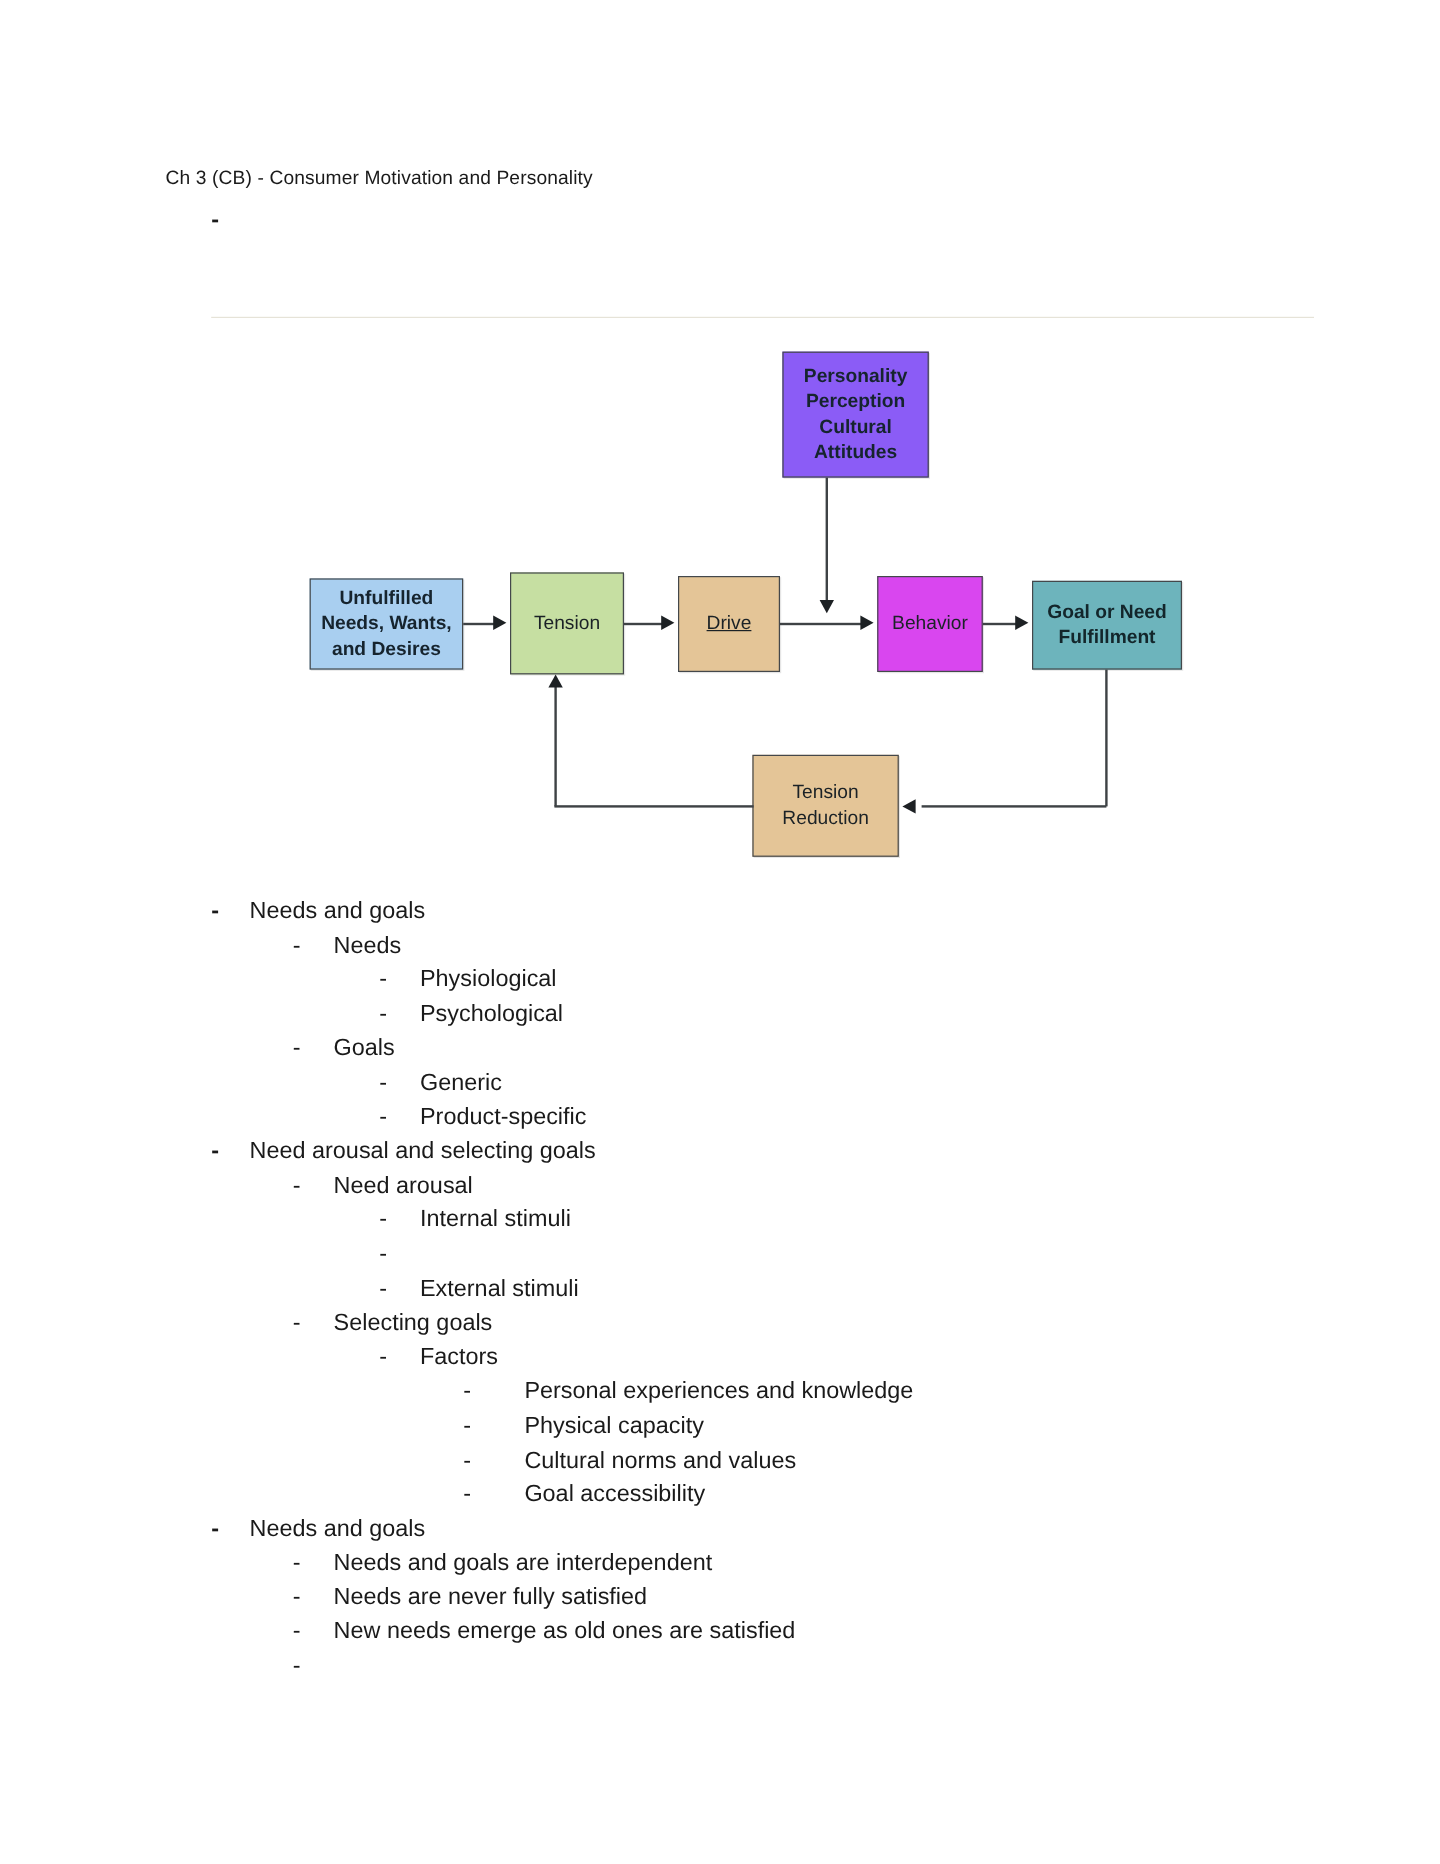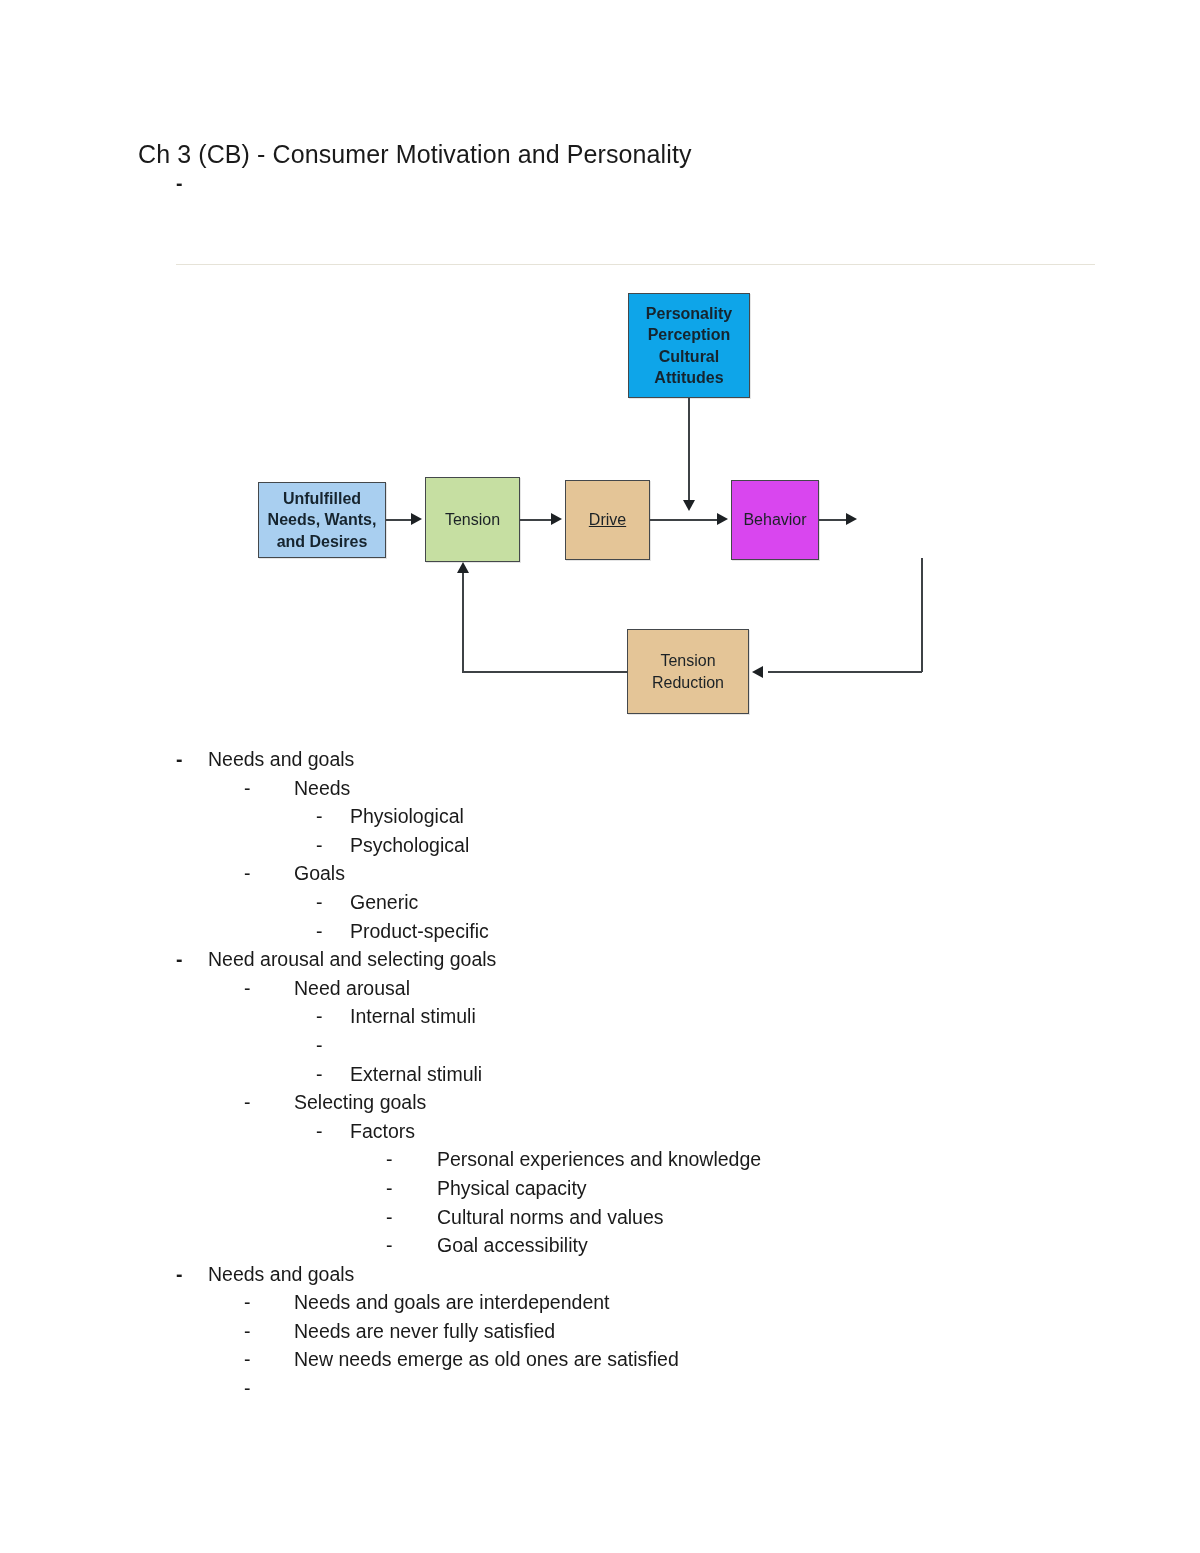--- a/index.html
+++ b/index.html
@@ -14,21 +14,21 @@
     font-family: "Liberation Sans", sans-serif;
     color: #000000;
     overflow: hidden;
   }
 
   
   .doc-title {
     position: absolute;
     left: 138px;
     top: 140px;
-    font-size: 25px;
+    font-size: 16px;
     letter-spacing: 0.1px;
     color: #1a1a1a;
     white-space: nowrap;
   }
   .title-sub-bullet {
     position: absolute;
     left: 176px;
     top: 172px;
     font-size: 19.5px;
     color: #1a1a1a;
@@ -63,22 +63,22 @@
     text-align: center;
     font-family: "Liberation Sans", sans-serif;
     font-size: 16px;
     line-height: 1.32;
     color: #1b2226;
     box-shadow: 1px 1px 0 rgba(0,0,0,0.10);
   }
   .dbox span { display: block; }
 
   #box-personality {
-    left: 628px; top: 18px; width: 122px; height: 105px;
-    background: #0ea5e9;
+    left: 652px; top: 18px; width: 122px; height: 105px;
+    background: #8b5cf6;
     font-weight: bold;
     color: #16242e;
   }
   #box-unfulfilled {
     left: 258px; top: 207px; width: 128px; height: 76px;
     background: #a9cff0;
     font-weight: bold;
     color: #16242e;
   }
   #box-tension {
@@ -156,21 +156,21 @@
   }
   .li .txt {
     position: absolute;
     display: inline-block;
   }
   
   .lvl1 .bullet { left: 176px; font-weight: bold; }
   .lvl1 .txt    { left: 208px; }
   
   .lvl2 .bullet { left: 244px; }
-  .lvl2 .txt    { left: 278px; margin-left: 16px; }
+  .lvl2 .txt    { left: 278px; }
   
   .lvl3 .bullet { left: 316px; }
   .lvl3 .txt    { left: 350px; }
   
   .lvl4 .bullet { left: 386px; }
   .lvl4 .txt    { left: 437px; }
 </style>
 </head>
 <body>
 
@@ -209,20 +209,26 @@
       <span>Drive</span>
     </div>
   </div>
 
   <div class="dbox" id="box-behavior">
     <div>
       <span>Behavior</span>
     </div>
   </div>
 
+  <div class="dbox" id="box-goal">
+    <div>
+      <span>Goal or Need</span>
+      <span>Fulfillment</span>
+    </div>
+  </div>
 
   <div class="dbox" id="box-tension-reduction">
     <div>
       <span>Tension</span>
       <span>Reduction</span>
     </div>
   </div>
 
   <div class="line" style="left:386px; top:244px; width:28px; height:1.5px;"></div>
   <div class="arrow arrow-r" style="left:411px; top:238px;"></div>

